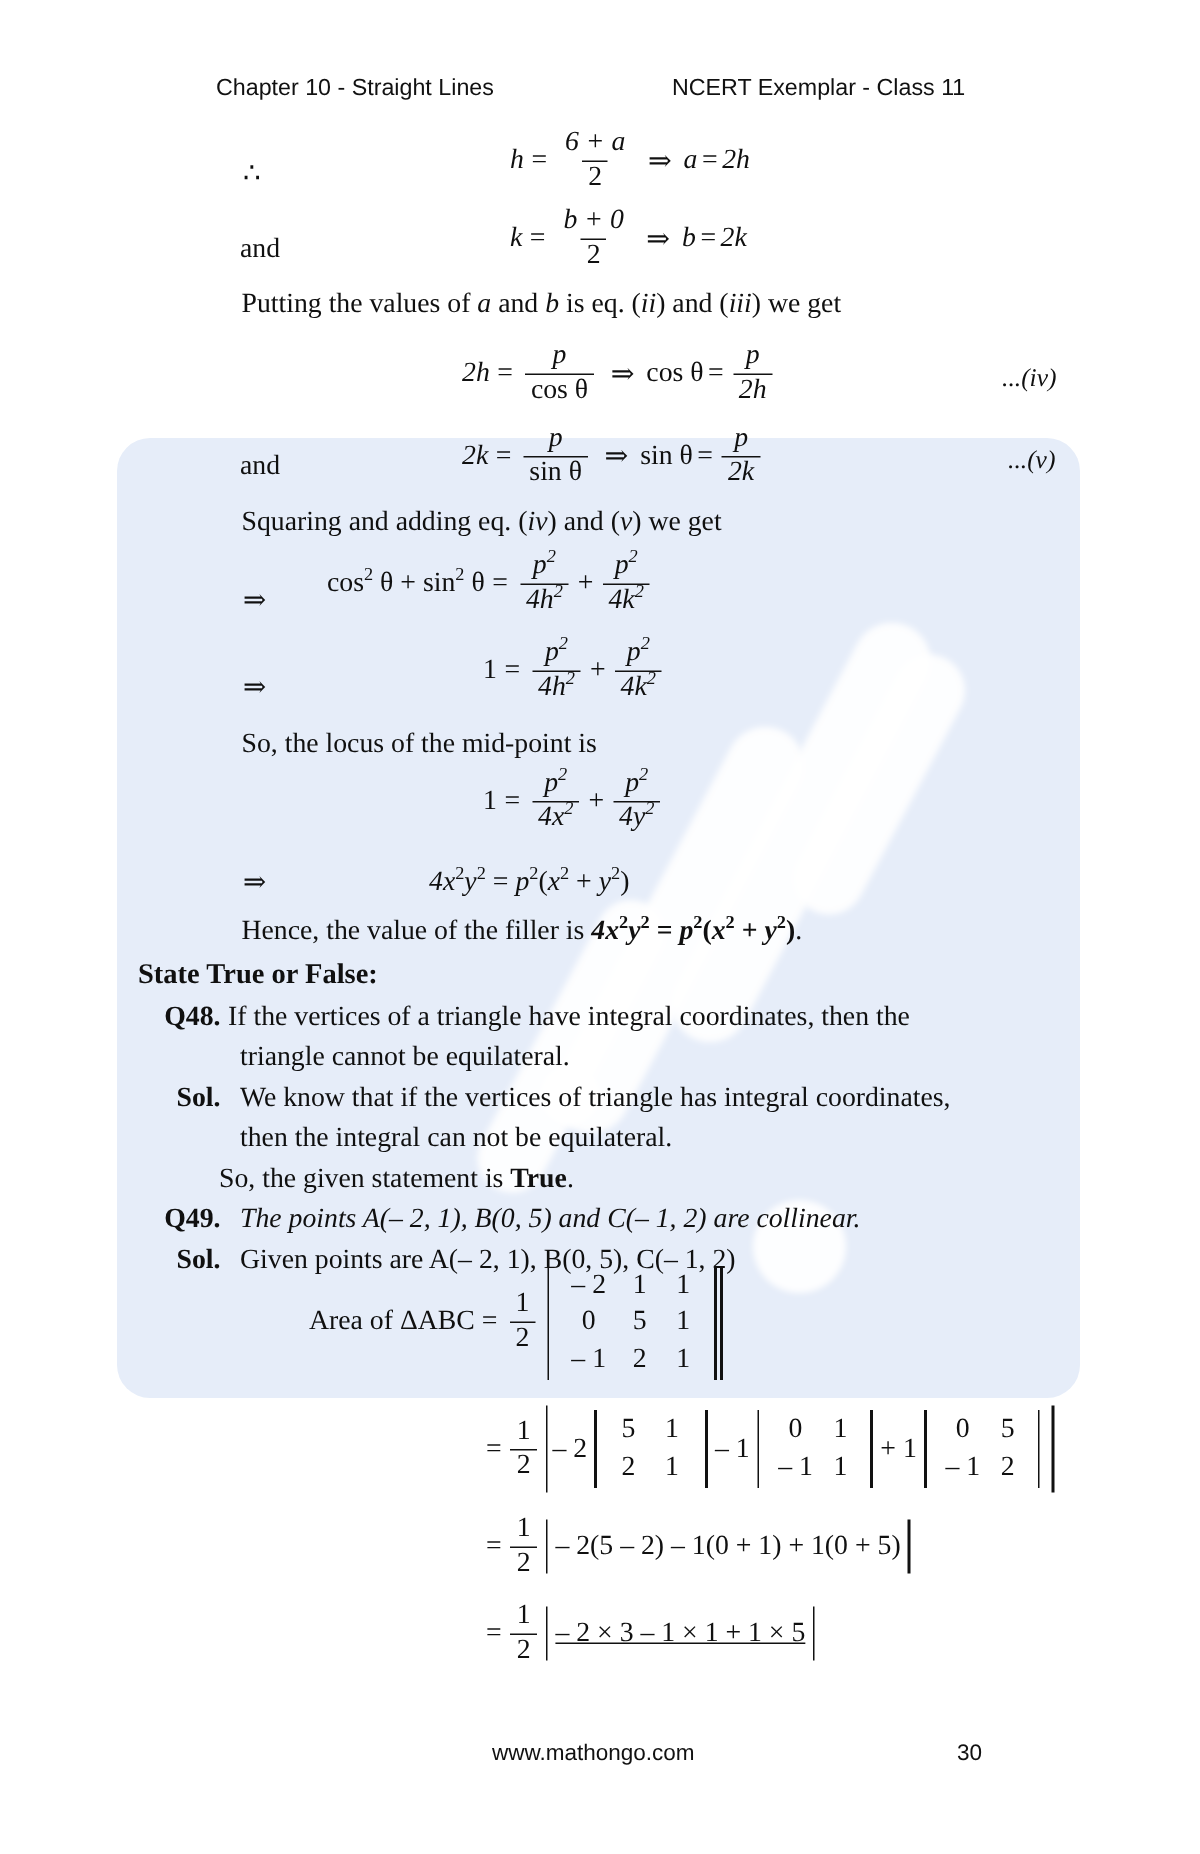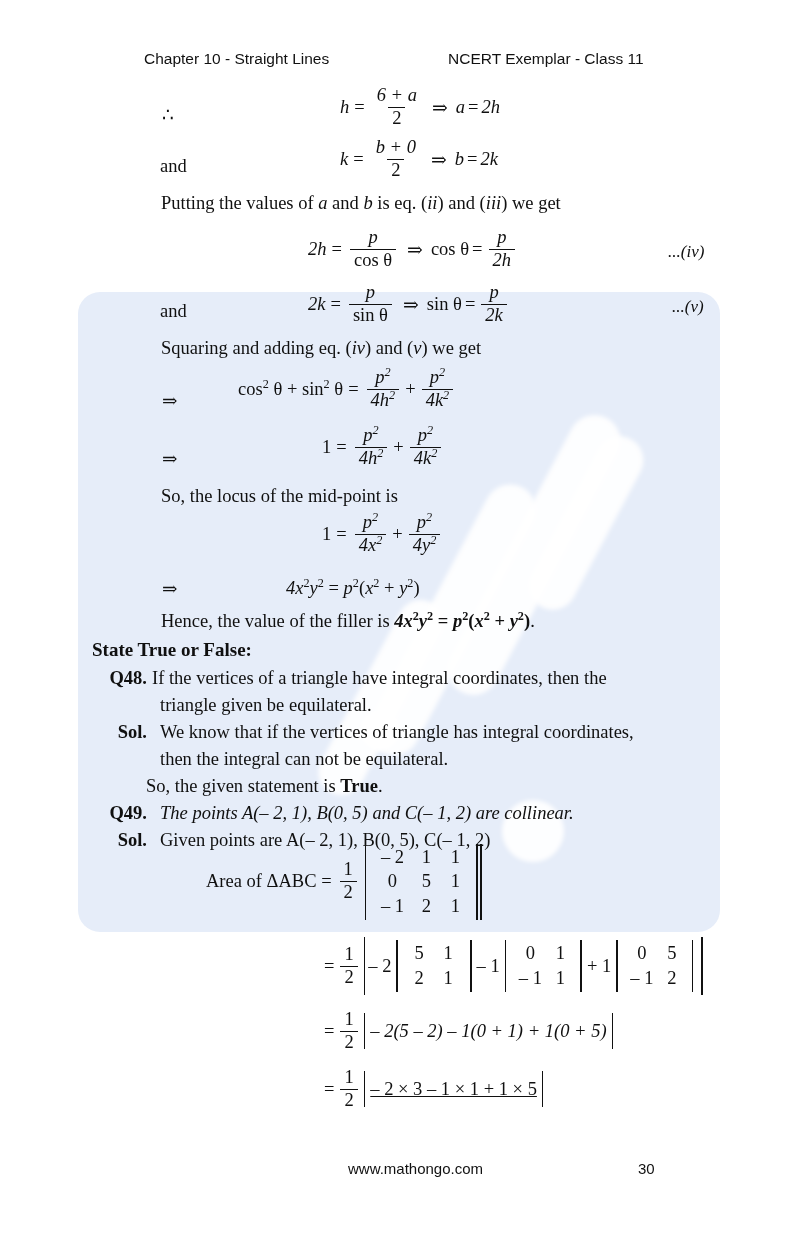--- a/index.html
+++ b/index.html
@@ -66,21 +66,21 @@
     position: absolute;
     left: 0; top: 1160px; width: 800px; height: 24px;
     z-index: 4;
   }
   .page-footer .f-site, .page-footer .f-num {
     position: absolute; top: 0;
     font-family: "Liberation Sans", "DejaVu Sans", sans-serif;
     font-size: 15px; color: #111;
     white-space: nowrap;
   }
-  .page-footer .f-site { left: 328px; margin-left: 20px; }
+  .page-footer .f-site { left: 328px; }
   .page-footer .f-num  { left: 638px; }
 
   
   .content {
     position: absolute;
     left: 0; top: 0; width: 800px; height: 1236px;
     z-index: 3;
   }
   .row {
     position: absolute;
@@ -244,21 +244,21 @@
       </span>
       <span class="eqnum" style="left:672px; top:0px;">...(v)</span>
     </div>
 
     <div class="row" style="top:338px;">
       <span class="txt" style="left:161px;">Squaring and adding eq. (<em>iv</em>) and (<em>v</em>) we get</span>
     </div>
 
     <div class="row" style="top:382px;">
       <span class="label" style="left:162px; top:8px;">⇒</span>
-      <span class="txt" style="left:218px; top:-14px;margin-left:20px;">
+      <span class="txt" style="left:218px; top:-14px;">
         <span class="mrow">
           <span>cos<sup>2</sup> θ + sin<sup>2</sup> θ</span>
           <span class="op">=</span>
           <span class="frac">
             <span class="num ital"><em>p</em><sup>2</sup></span>
             <span class="den ital">4<em>h</em><sup>2</sup></span>
           </span>
           <span class="opn">+</span>
           <span class="frac">
             <span class="num ital"><em>p</em><sup>2</sup></span>
@@ -322,21 +322,21 @@
 
     <div class="row" style="top:639px;">
       <span class="txt bold" style="left:92px; font-size:19px;">State True or False:</span>
     </div>
 
     <div class="row" style="top:668px;">
       <span class="qlabel" style="left:70px; width:77px;">Q48.</span>
       <span class="txt" style="left:152px;">If the vertices of a triangle have integral coordinates, then the</span>
     </div>
     <div class="row" style="top:695px;">
-      <span class="txt" style="left:160px;">triangle given be equilateral.</span>
+      <span class="txt" style="left:160px;">triangle cannot be equilateral.</span>
     </div>
 
     <div class="row" style="top:722px;">
       <span class="qlabel" style="left:70px; width:77px;">Sol.</span>
       <span class="txt" style="left:160px;">We know that if the vertices of triangle has integral coordinates,</span>
     </div>
     <div class="row" style="top:749px;">
       <span class="txt" style="left:160px;">then the integral can not be equilateral.</span>
     </div>
     <div class="row" style="top:776px;">
@@ -433,21 +433,21 @@
     </div>
 
     <div class="row" style="top:1030px;">
       <span class="txt" style="left:324px; top:-20px;">
         <span class="mrow">
           <span>=</span>
           <span class="frac" style="margin-left:6px;">
             <span class="num">1</span>
             <span class="den">2</span>
           </span>
-          <span class="tallwrap" style="height:36px;font-style:italic;">
+          <span class="tallwrap" style="height:36px;">
             <span class="absbar"></span>
             <span style="display:flex; align-items:center; padding:0 2px;">– 2(5 – 2) – 1(0 + 1) + 1(0 + 5)</span>
             <span class="absbar"></span>
           </span>
         </span>
       </span>
     </div>
 
     <div class="row" style="top:1088px;">
       <span class="txt" style="left:324px; top:-20px;">

